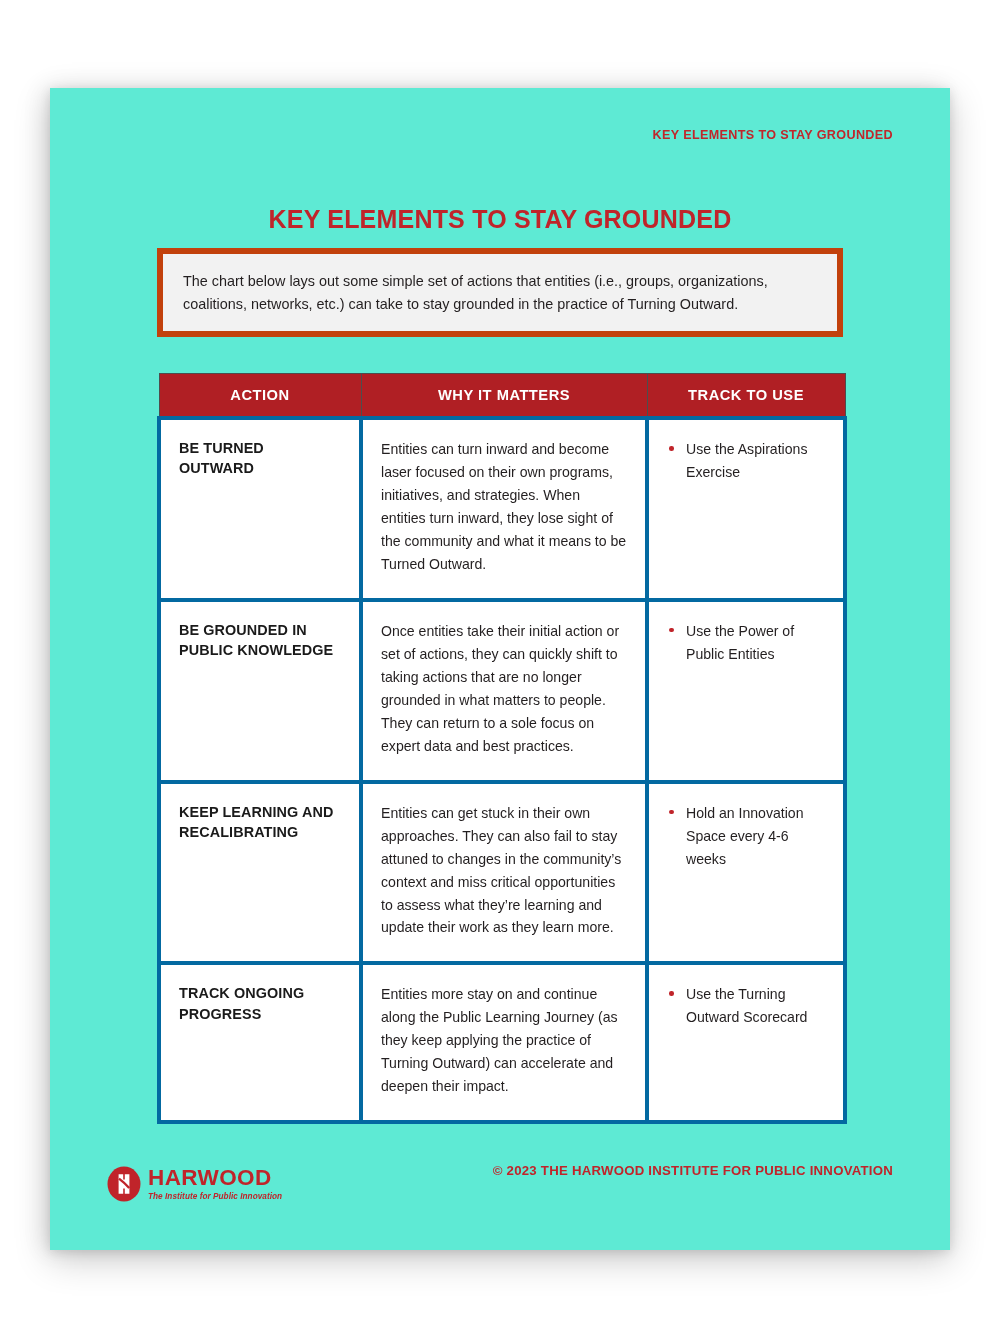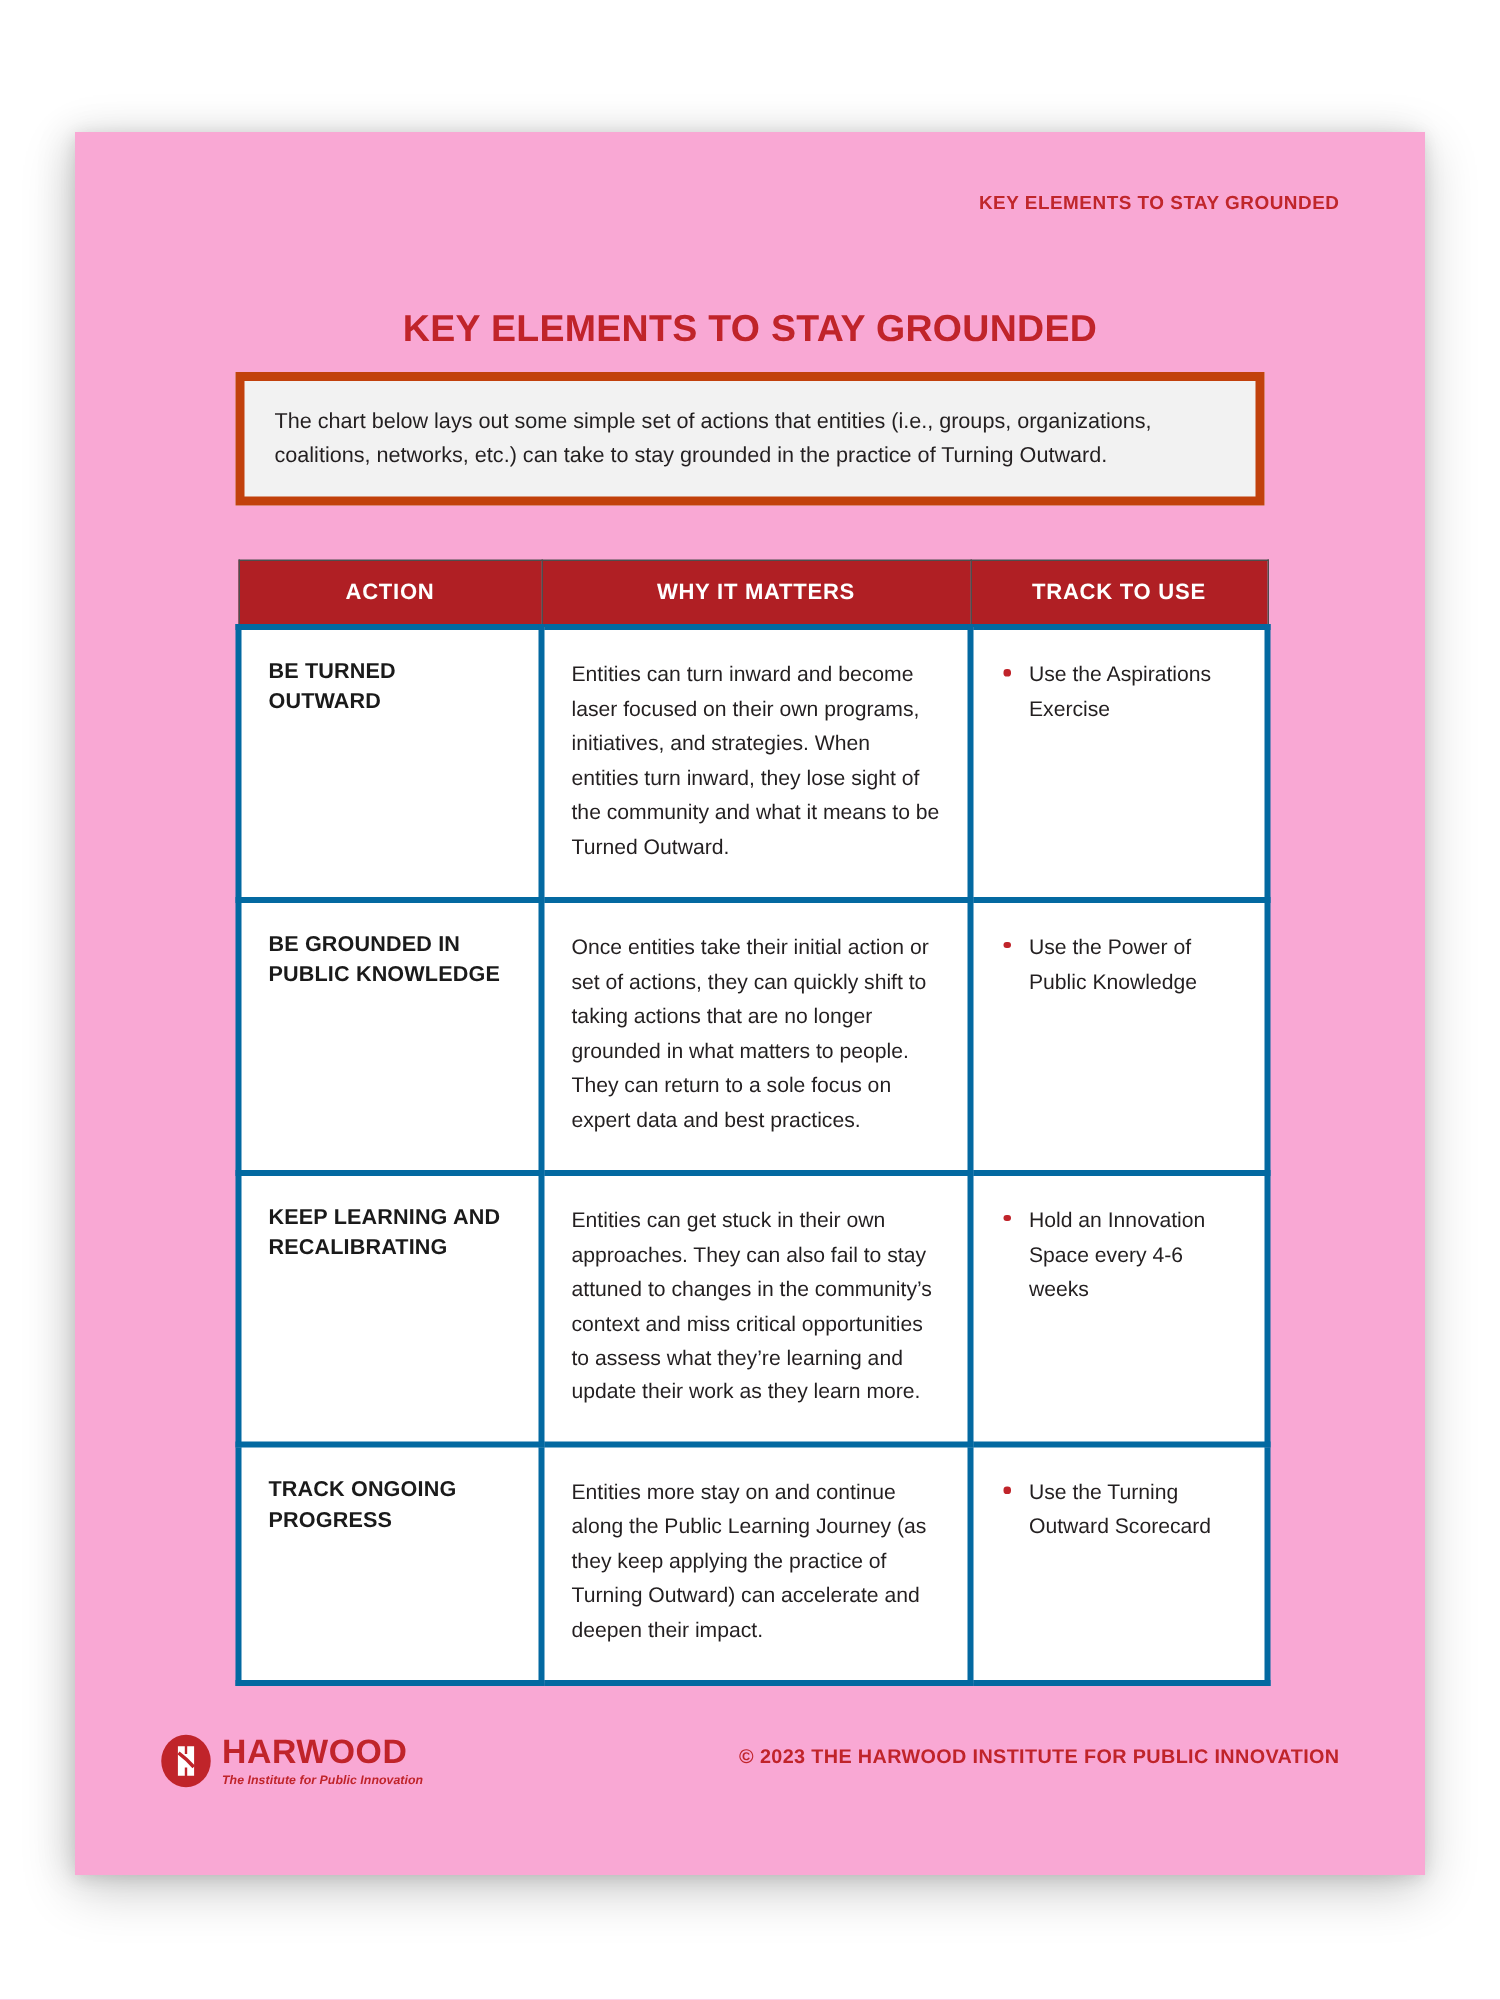--- a/index.html
+++ b/index.html
@@ -17,21 +17,21 @@
     position: relative;
   }
 
   
   #page-sheet {
     position: absolute;
     left: 50px;
     top: 88px;
     width: 900px;
     height: 1162px;
-    background: #f9a8d4;
+    background: #5eead4;
     box-shadow: 0 10px 34px rgba(0,0,0,0.20),
                 0 2px 10px rgba(0,0,0,0.10),
                 -6px 0 22px rgba(0,0,0,0.08);
   }
 
   
   .running-head {
     position: absolute;
     right: 57px;
     top: 40px;
@@ -140,21 +140,21 @@
   
   tr.row-1 td { height: 150px; }
   tr.row-2 td { height: 146px; }
   tr.row-3 td { height: 152px; }
   tr.row-4 td { height: 128px; }
 
   
   .footer-logo {
     position: absolute;
     left: 57px;
-    bottom: 58px;
+    bottom: 48px;
     display: flex;
     align-items: center;
   }
   .logo-mark {
     width: 34px;
     height: 36px;
     flex: 0 0 auto;
     margin-right: 7px;
   }
   .logo-wordmark {
@@ -230,21 +230,21 @@
         </td>
       </tr>
 
       <tr class="row-2">
         <td class="cell-action">BE GROUNDED IN PUBLIC KNOWLEDGE</td>
         <td class="cell-why">Once entities take their initial action or set of actions, they can quickly shift to taking actions that are no longer grounded in what matters to people. They can return to a sole focus on expert data and best practices.</td>
         <td>
           <ul class="tool-list">
             <li>
               <span class="dot"></span>
-              <span>Use the Power of Public Knowledge</span>
+              <span>Use the Power of Public Entities</span>
             </li>
           </ul>
         </td>
       </tr>
 
       <tr class="row-3">
         <td class="cell-action">KEEP LEARNING AND RECALIBRATING</td>
         <td class="cell-why">Entities can get stuck in their own approaches. They can also fail to stay attuned to changes in the community’s context and miss critical opportunities to assess what they’re learning and update their work as they learn more.</td>
         <td>
           <ul class="tool-list">

